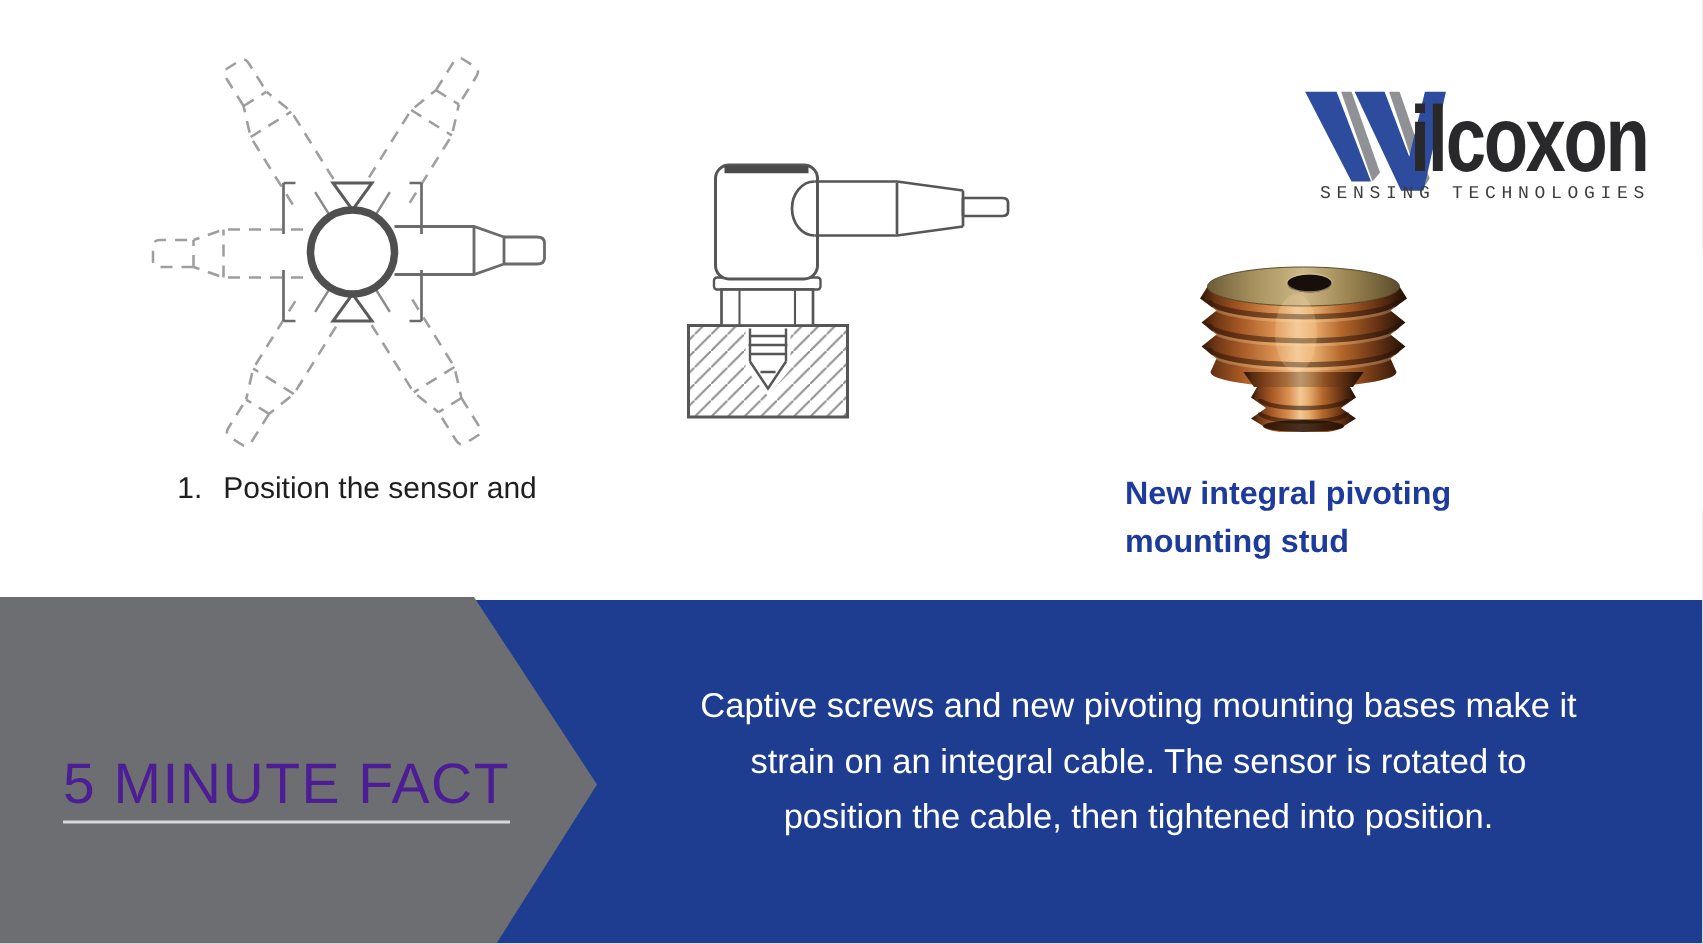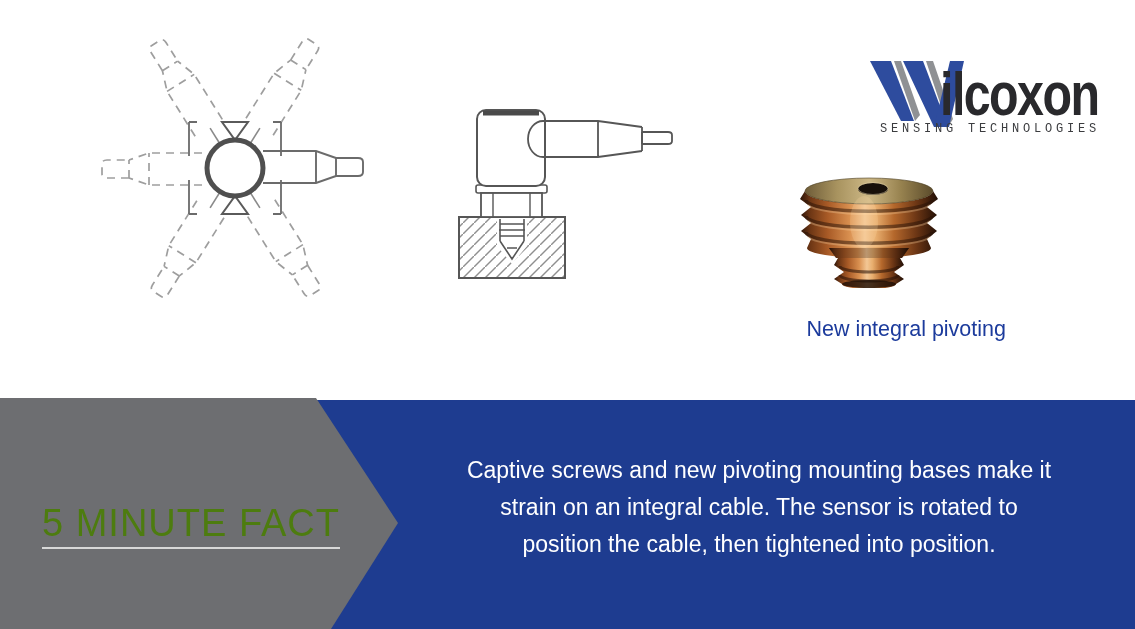--- a/index.html
+++ b/index.html
@@ -12,41 +12,41 @@
   
   .step-caption{
     color:#1f1f1f;font-size:20px;line-height:28px;text-align:center;
   }
   .step-caption .marker{display:inline-block;}
   .cap1{left:92px;top:312px;width:292px;}
   .cap1 .marker{margin-right:14px;}
   .cap2{left:420px;top:312px;width:295px;}
   .cap2 .marker{margin-right:8px;}
   .stud-caption{
-    left:750px;top:313px;width:256px;text-align:right;
-    color:#1c3b9c;font-weight:normal;font-size:21.5px;line-height:32px;
+    left:750px;top:313px;width:256px;text-align:left;
+    color:#1c3b9c;font-weight:bold;font-size:21.5px;line-height:32px;
   }
   
   .logo{left:868px;top:42px;width:262px;height:86px;margin-top:16px;}
   .logo .w-svg{position:absolute;left:2px;top:3px;}
   .logo .wordmark{
     position:absolute;left:72px;top:5px;font-size:62px;line-height:62px;
     font-weight:bold;color:#29292c;letter-spacing:-2px;
     transform:scaleX(0.78);transform-origin:left top;white-space:nowrap;
   }
   .logo .tagline{
     position:absolute;left:12px;top:64px;font-size:12px;line-height:14px;
     letter-spacing:3.8px;color:#3b3c3f;white-space:nowrap;font-family:Liberation Mono, monospace;
   }
   .sr-only{position:absolute;width:1px;height:1px;overflow:hidden;clip:rect(0 0 0 0);white-space:nowrap;}
   
   .fact-band{left:0;top:400px;width:1135px;height:229px;background:#1e3c90;}
   .chevron-svg{left:0;top:398px;}
   .fact-title{
-    left:42px;top:502px;width:320px;color:#4d7c0f;font-size:38px;line-height:42px;
+    left:42px;top:502px;width:320px;color:#4c1d95;font-size:38px;line-height:42px;
     letter-spacing:1px;white-space:nowrap;
   }
   .fact-underline{left:42px;top:547px;width:298px;height:2px;background:#d8d8d8;}
   .fact-text{
     left:390px;top:452px;width:738px;color:#ffffff;font-size:23px;
     line-height:37px;text-align:center;
   }
 </style>
 </head>
 <body>
@@ -83,20 +83,23 @@
     </g>
 
     <path d="M122,104 H148 L135,122 Z M122,196 H148 L135,178 Z" fill="#ffffff" stroke="#5a5a5a" stroke-width="2"></path>
 
     <circle cx="135" cy="150" r="28" fill="#ffffff" stroke="#4f4f4f" stroke-width="5"></circle>
 
     <use href="#cableShape" stroke="#6b6b6b" stroke-width="1.9" fill="none"></use>
   </svg>
 
   <div class="abs step-caption cap1">
+    <div>
+      <span class="marker">1.</span><span>Position the sensor and</span>
+    </div>
   </div>
 
   <svg class="abs" style="left:430px;top:80px;" width="290" height="220" viewBox="0 0 290 220" aria-hidden="true">
     <defs>
       <pattern id="hatch" width="11" height="11" patternUnits="userSpaceOnUse">
         <path d="M-1,12 L12,-1" stroke="#8f8f8f" stroke-width="1.4"></path>
       </pattern>
     </defs>
 
     <rect x="29" y="137" width="106" height="61" fill="url(#hatch)" stroke="#565656" stroke-width="2"></rect>
@@ -167,20 +170,21 @@
 
     <ellipse cx="71" cy="15" rx="64" ry="13" fill="url(#tan)" stroke="#4a3c20" stroke-width=".6"></ellipse>
     <ellipse cx="75" cy="13" rx="15" ry="6" fill="#17100a"></ellipse>
     <ellipse cx="75" cy="12.5" rx="15" ry="6" fill="none" stroke="#d9c9a0" stroke-width="1" opacity=".55"></ellipse>
 
     <ellipse cx="66" cy="46" rx="14" ry="26" fill="#ffd9a8" opacity=".22"></ellipse>
   </svg>
 
   <div class="abs stud-caption">
     <div>New integral pivoting</div>
+    <div>mounting stud</div>
   </div>
 
   <div class="abs fact-band"></div>
 
   <svg class="abs chevron-svg" width="400" height="231" viewBox="0 0 400 231" aria-hidden="true">
     <polygon points="0,0 316,0 398,125 331,231 0,231" fill="#6d6e71"></polygon>
   </svg>
 
   <div class="abs fact-title">5 MINUTE FACT</div>
   <div class="abs fact-underline"></div>

